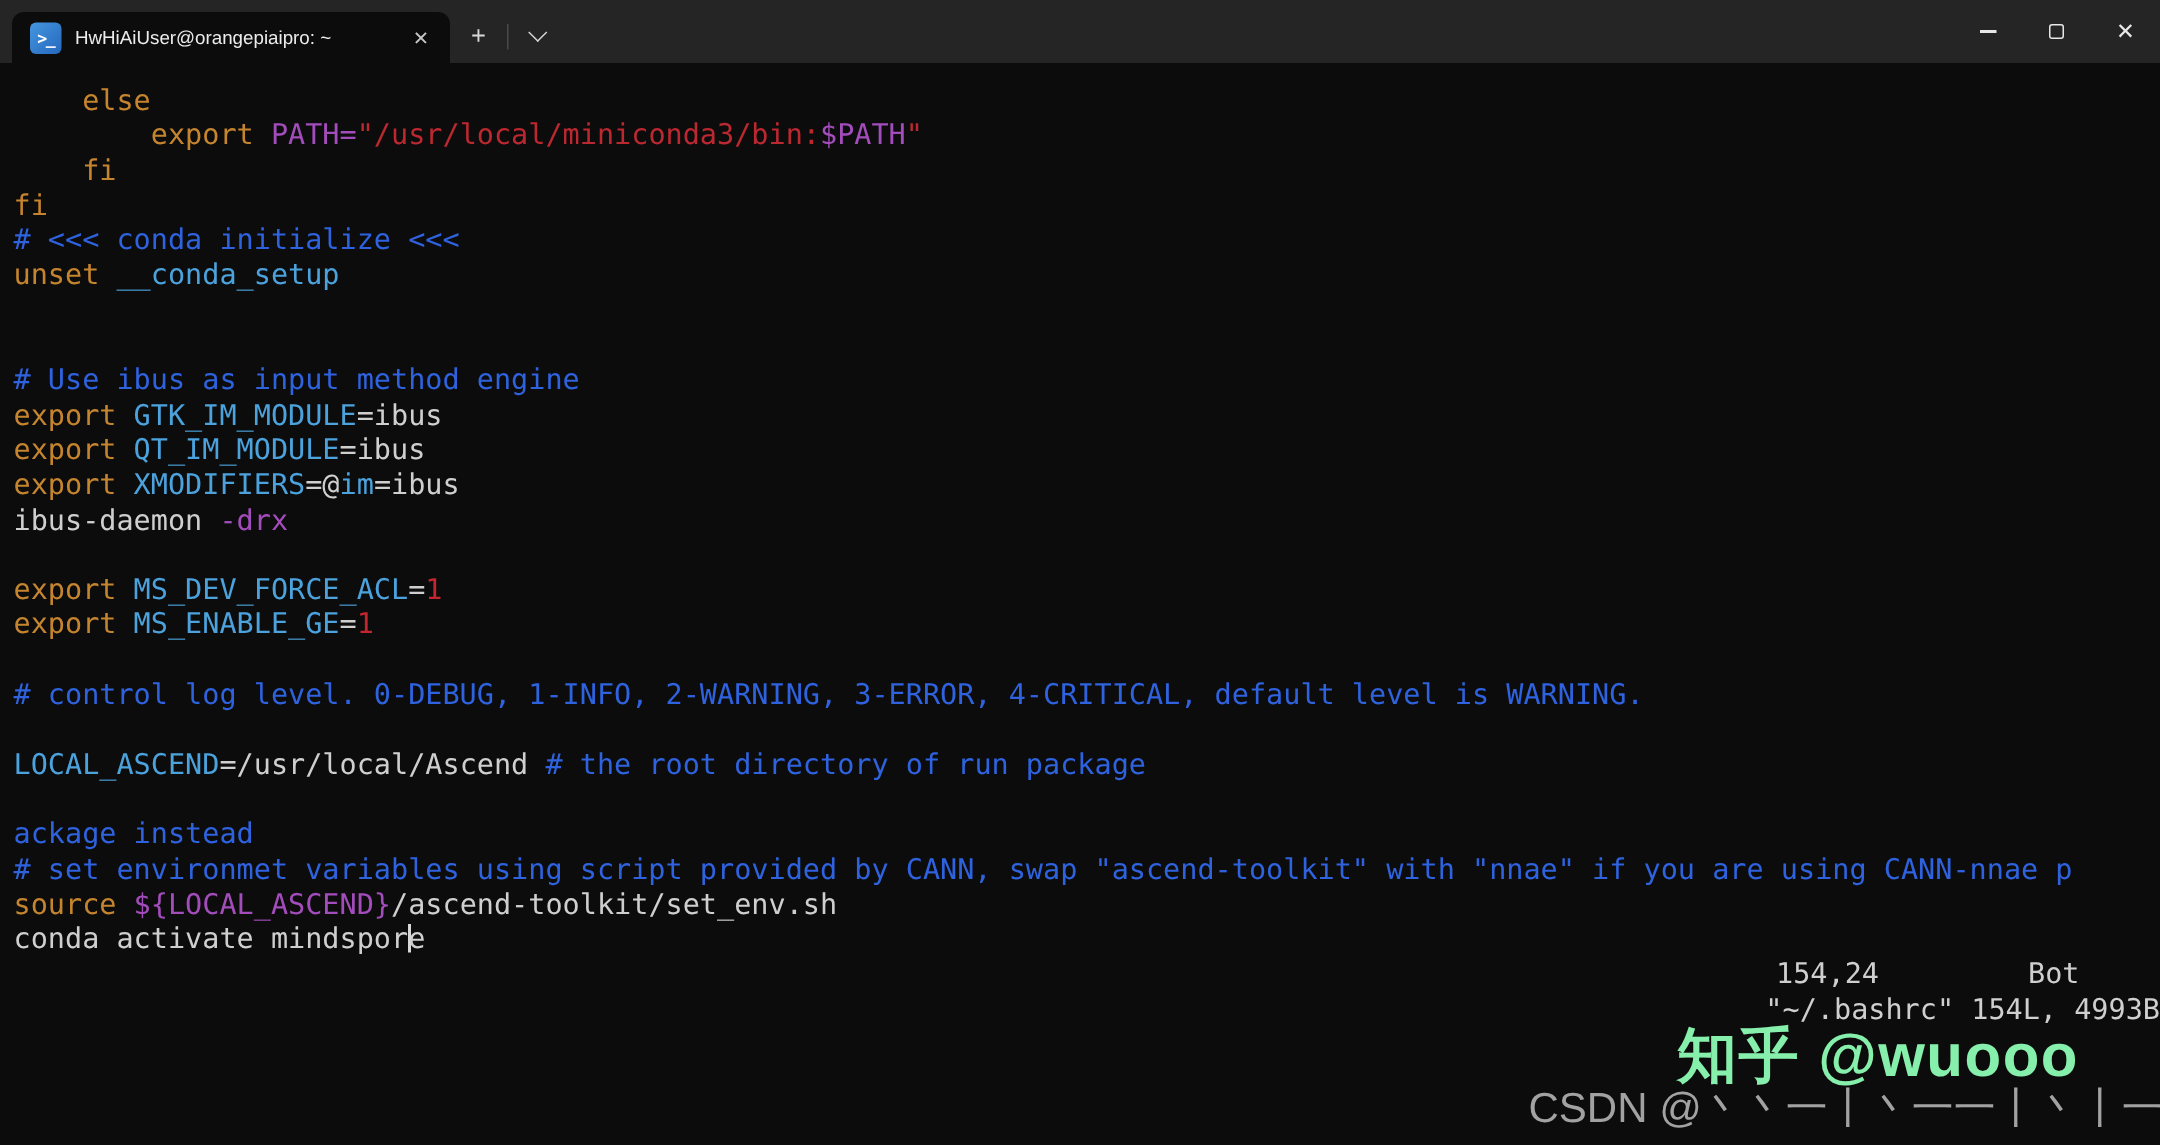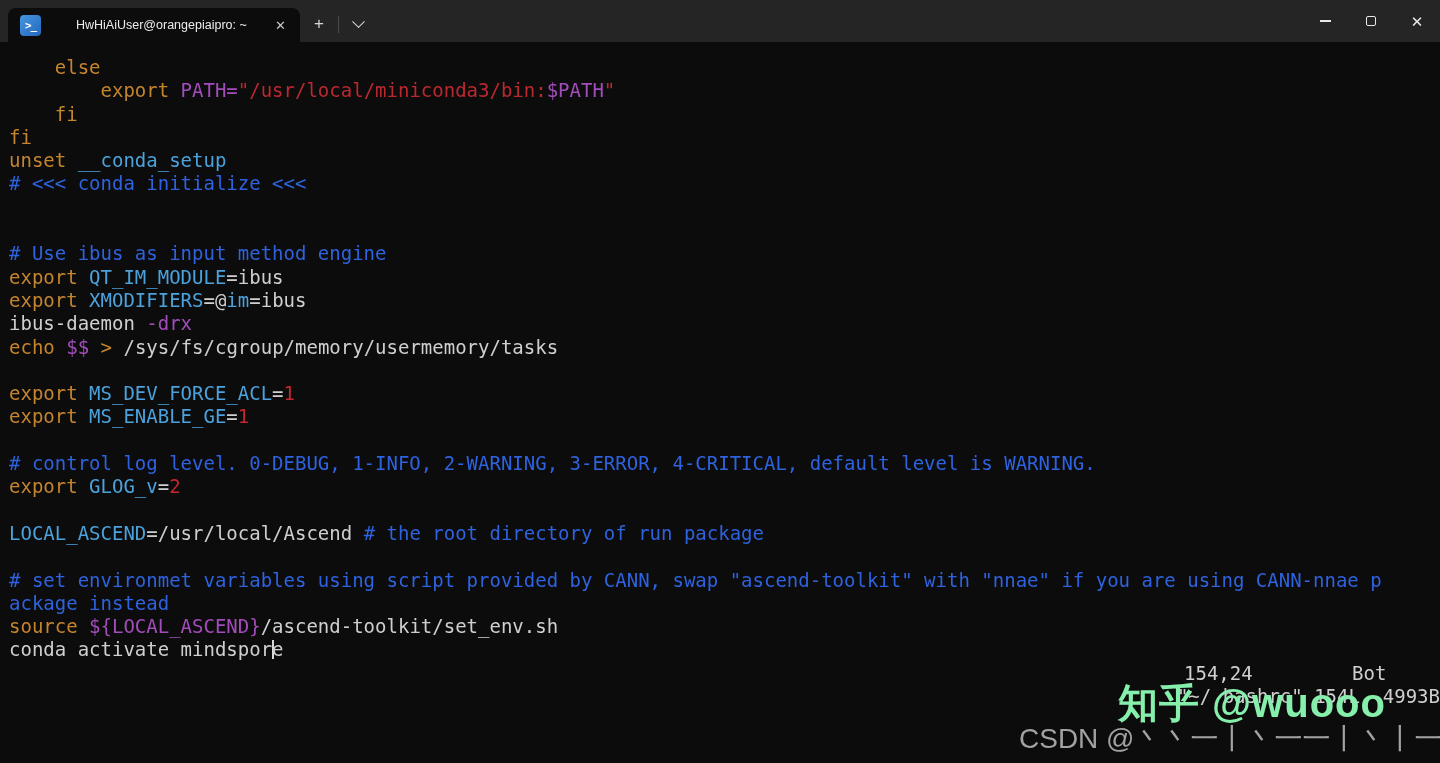--- a/index.html
+++ b/index.html
@@ -10,21 +10,21 @@
   
   .titlebar { position:relative; display:flex; align-items:stretch; height:42px;
               background:#252525; }
   .tab { display:flex; align-items:center; gap:9px; width:292px; margin:8px 0 0 8px;
          padding:0 10px 0 12px; background:#0c0c0c; border-radius:8px 8px 0 0; cursor:default; }
   .tab-icon { width:21px; height:21px; flex:0 0 21px; border-radius:4px;
               background:linear-gradient(135deg,#4596e0 0%,#2568bd 100%);
               display:flex; align-items:center; justify-content:center;
               color:#fff; font-family:"DejaVu Sans Mono",monospace; font-size:11px;
               font-weight:bold; letter-spacing:-1px; }
-  .tab-title { flex:1; color:#ececec; font-size:12.5px; white-space:nowrap; overflow:hidden;margin-left:26px; }
+  .tab-title { flex:1; color:#ececec; font-size:12.5px; white-space:nowrap; overflow:hidden; }
   .tab-close { color:#c8c8c8; font-size:13px; padding:2px 4px; border-radius:4px; }
   .tbtn { width:38px; display:flex; align-items:center; justify-content:center;
           color:#d6d6d6; font-size:17px; margin-top:6px; }
   .tb-sep { width:1px; height:17px; background:#4a4a4a; align-self:center; margin-top:6px; }
   .chev { width:9px; height:9px; border-right:1.6px solid #d6d6d6; border-bottom:1.6px solid #d6d6d6;
           transform:rotate(45deg) translate(-2px,-2px); }
   .wincontrols { margin-left:auto; display:flex; }
   .wc { width:46px; height:42px; display:flex; align-items:center; justify-content:center; }
   .wc-min-glyph { width:11px; height:1.4px; background:#e8e8e8; }
   .wc-max-glyph { width:10px; height:10px; border:1.3px solid #e8e8e8; border-radius:2px; }
@@ -78,40 +78,39 @@
       </div>
     </div>
   </div>
 
   <div class="term">
     <div id="term-lines">
         <div class="line"><span class="c-kw">    else</span></div>
         <div class="line"><span class="c-kw">        export </span><span class="c-mg">PATH=</span><span class="c-st">"/usr/local/miniconda3/bin:</span><span class="c-mg">$PATH</span><span class="c-st">"</span></div>
         <div class="line"><span class="c-kw">    fi</span></div>
         <div class="line"><span class="c-kw">fi</span></div>
+        <div class="line"><span class="c-cm"># &lt;&lt;&lt; conda initialize &lt;&lt;&lt;</span></div>
         <div class="line"><span class="c-kw">unset </span><span class="c-id">__conda_setup</span></div>
-        <div class="line"><span class="c-cm"># &lt;&lt;&lt; conda initialize &lt;&lt;&lt;</span></div>
         <div class="line">&nbsp;</div>
         <div class="line">&nbsp;</div>
         <div class="line"><span class="c-cm"># Use ibus as input method engine</span></div>
+        <div class="line"><span class="c-kw">export </span><span class="c-id">GTK_IM_MODULE</span><span class="c-fg">=ibus</span></div>
         <div class="line"><span class="c-kw">export </span><span class="c-id">QT_IM_MODULE</span><span class="c-fg">=ibus</span></div>
         <div class="line"><span class="c-kw">export </span><span class="c-id">XMODIFIERS</span><span class="c-fg">=@</span><span class="c-id">im</span><span class="c-fg">=ibus</span></div>
         <div class="line"><span class="c-fg">ibus-daemon </span><span class="c-mg">-drx</span></div>
-        <div class="line"><span class="c-kw">echo </span><span class="c-mg">$$</span><span class="c-fg"> </span><span class="c-kw">&gt;</span><span class="c-fg"> /sys/fs/cgroup/memory/usermemory/tasks</span></div>
         <div class="line">&nbsp;</div>
         <div class="line"><span class="c-kw">export </span><span class="c-id">MS_DEV_FORCE_ACL</span><span class="c-fg">=</span><span class="c-num">1</span></div>
         <div class="line"><span class="c-kw">export </span><span class="c-id">MS_ENABLE_GE</span><span class="c-fg">=</span><span class="c-num">1</span></div>
         <div class="line">&nbsp;</div>
         <div class="line"><span class="c-cm"># control log level. 0-DEBUG, 1-INFO, 2-WARNING, 3-ERROR, 4-CRITICAL, default level is WARNING.</span></div>
-        <div class="line"><span class="c-kw">export </span><span class="c-id">GLOG_v</span><span class="c-fg">=</span><span class="c-num">2</span></div>
         <div class="line">&nbsp;</div>
         <div class="line"><span class="c-id">LOCAL_ASCEND</span><span class="c-fg">=/usr/local/Ascend </span><span class="c-cm"># the root directory of run package</span></div>
         <div class="line">&nbsp;</div>
+        <div class="line"><span class="c-cm">ackage instead</span></div>
         <div class="line"><span class="c-cm"># set environmet variables using script provided by CANN, swap "ascend-toolkit" with "nnae" if you are using CANN-nnae p</span></div>
-        <div class="line"><span class="c-cm">ackage instead</span></div>
         <div class="line"><span class="c-kw">source </span><span class="c-mg">${LOCAL_ASCEND}</span><span class="c-fg">/ascend-toolkit/set_env.sh</span></div>
         <div class="line"><span class="c-fg">conda activate mindspor</span><span class="caret"></span><span class="c-fg">e</span></div>
       </div>
     <div class="statusrow">
       <span>"~/.bashrc" 154L, 4993B</span>
       <span class="ruler">154,24</span>
       <span class="rulerflag">Bot</span>
     </div>
   </div>
 

